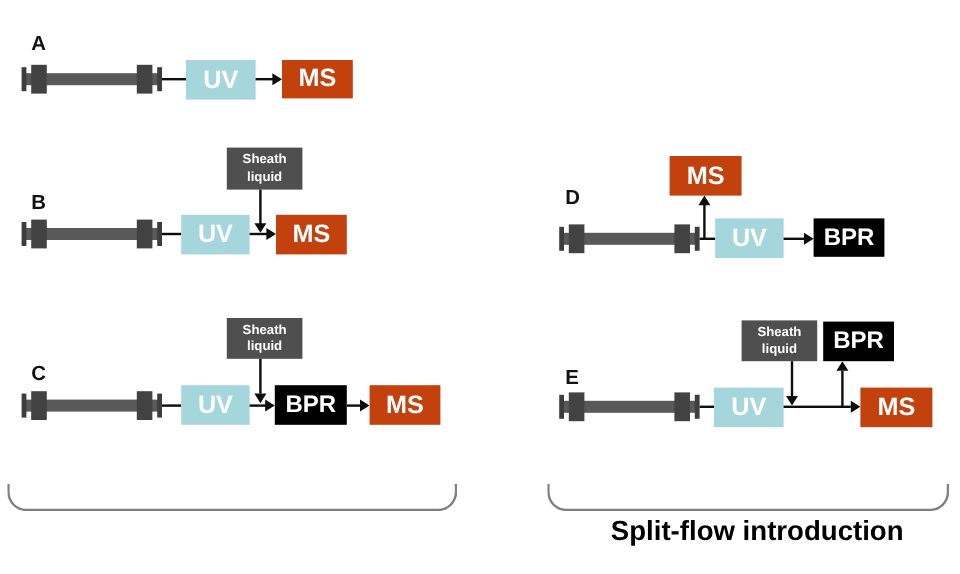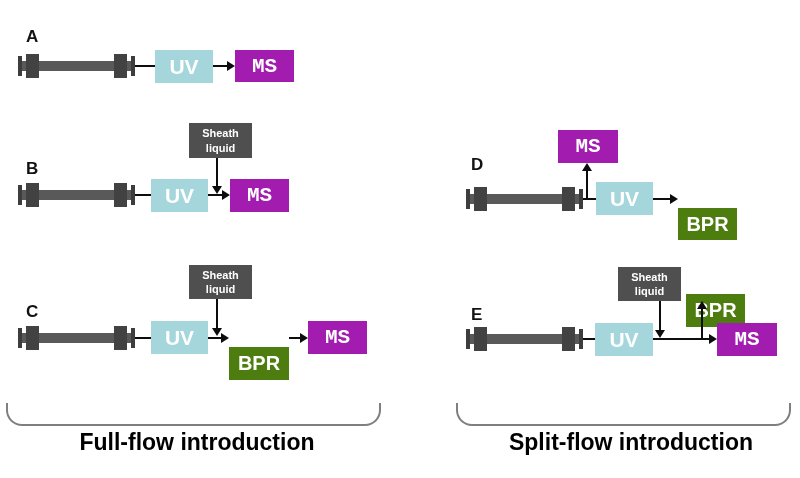--- a/index.html
+++ b/index.html
@@ -9,22 +9,22 @@
   }
   .panel{position:absolute;inset:0;}
   .panel-letter{
     position:absolute;font-size:17px;font-weight:bold;color:#121212;line-height:1;
   }
   .box{
     position:absolute;display:flex;align-items:center;justify-content:center;
     color:#ffffff;font-weight:bold;
   }
   .box.uv{background:#a5d6db;font-size:21px;text-align:right;}
-  .box.ms{background:#a21caf;font-size:21px;font-family:Liberation Mono, monospace;}
-  .box.bpr{background:#4d7c0f;font-size:20px;margin-top:26px;}
+  .box.ms{background:#c2410c;font-size:21px;}
+  .box.bpr{background:#000000;font-size:20px;}
   .box.sheath{background:#4f4f4f;font-size:11px;line-height:1.3;text-align:center;padding:0 2px;}
   .hline{position:absolute;height:2px;background:#0d0d0d;}
   .vline{position:absolute;width:2px;background:#0d0d0d;}
   .arr{position:absolute;width:0;height:0;}
   .arr.right{border-top:5px solid transparent;border-bottom:5px solid transparent;border-left:8px solid #0d0d0d;}
   .arr.down{border-left:5px solid transparent;border-right:5px solid transparent;border-top:8px solid #0d0d0d;}
   .arr.up{border-left:5px solid transparent;border-right:5px solid transparent;border-bottom:8px solid #0d0d0d;}
   .column{position:absolute;width:117px;height:24px;}
   .column .tube{position:absolute;left:3px;top:7px;width:111px;height:10px;background:#595959;}
   .column .capthin{position:absolute;top:2px;width:4px;height:20px;background:#3d3d3d;}
@@ -140,16 +140,15 @@
     <div class="vline" style="left:659px;top:301px;height:30px;"></div>
     <div class="arr down" style="left:655px;top:330px;"></div>
     <div class="vline" style="left:701px;top:309px;height:30px;"></div>
     <div class="arr up" style="left:697px;top:301px;"></div>
     <div class="arr right" style="left:709px;top:334px;"></div>
     <div class="box ms" style="left:717px;top:323px;width:60px;height:33px;">MS</div>
   </div>
 
   <div class="brace" style="left:6px;top:403px;width:371px;"></div>
   <div class="brace" style="left:456px;top:403px;width:331px;"></div>
-  <div class="group-label" style="left:17px;top:430px;width:360px;">Full-flow introduction</div>
   <div class="group-label" style="left:456px;top:430px;width:350px;">Split-flow introduction</div>
 
 </div>
 
 </body></html>

